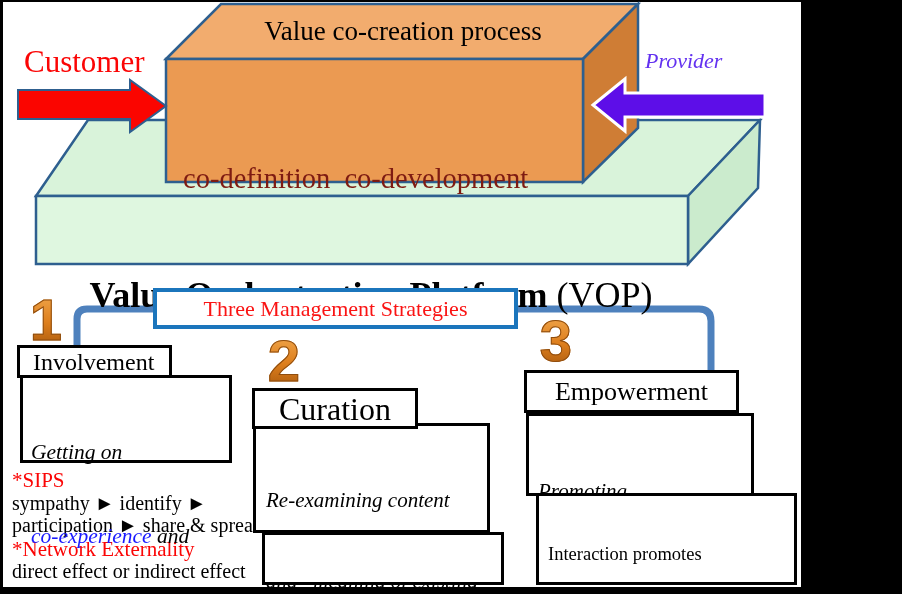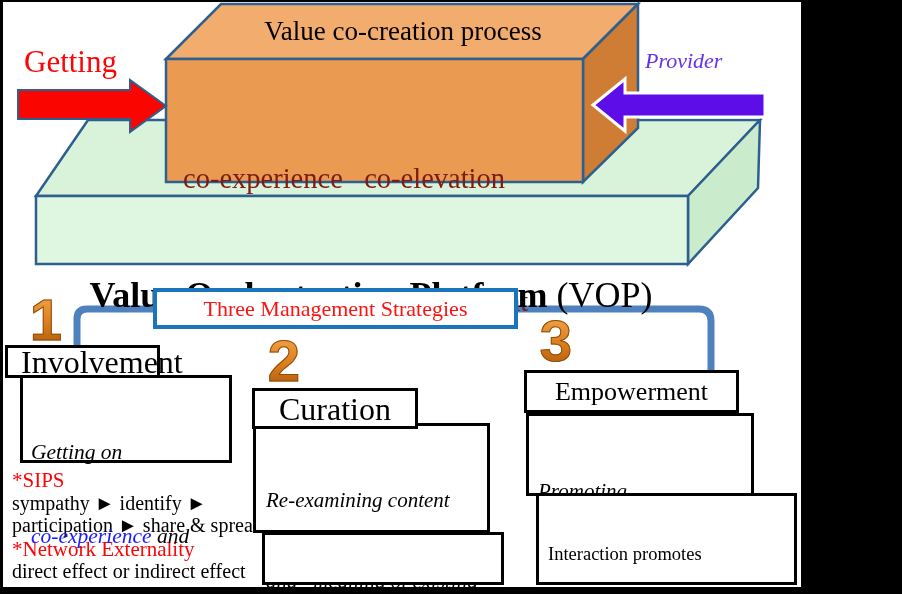--- a/index.html
+++ b/index.html
@@ -41,43 +41,42 @@
   <rect x="166" y="59" width="417" height="123" fill="#EB9A52" stroke="#2E5F8F" stroke-width="2.5"></rect>
 
   <polygon points="18,90 130,90 130,80 166,106 130,132 130,119 18,119" fill="#FB0500" stroke="#2E5F8F" stroke-width="2"></polygon>
 
   <polygon points="593,105 625,79 625,93 765,93 765,117 625,117 625,131" fill="#5D0EE8" stroke="#FFFFFF" stroke-width="3"></polygon>
 
   <path d="M77,345 L77,319 Q77,309 87,309 L153,309" fill="none" stroke="#4E81BD" stroke-width="7"></path>
   <path d="M517,309 L699,309 Q711,309 711,321 L711,371" fill="none" stroke="#4E81BD" stroke-width="7"></path>
 </svg>
 
-<div class="txt red" style="left:24px;top:44px;font-size:31px;">Getting</div>
+<div class="txt red" style="left:24px;top:44px;font-size:31px;">Customer</div>
 <div class="txt" style="left:645px;top:48px;font-size:22px;color:#6331F0;font-style:italic;">Provider</div>
 <div class="txt" style="left:203px;top:16px;width:400px;text-align:center;font-size:27px;color:#000;">Value co-creation process</div>
 <div class="txt darkred" style="left:166px;top:59px;width:417px;height:123px;padding:17px 0 0 17px;font-size:28.5px;line-height:41px;box-sizing:border-box;">
-  <div>co-experience   co-elevation</div>
   <div>co-definition  co-development</div>
 </div>
 <div class="txt" style="left:36px;top:196px;width:652px;height:68px;text-align:center;line-height:66px;font-size:36px;color:#000;">
   <span style="font-weight:bold;">Value Orchestration Platform</span><span> (VOP)</span>
 </div>
 
 <div class="strategies-box">Three Management Strategies</div>
 
 <div class="num" style="left:26px;top:291px;width:40px;">1</div>
 <div class="num" style="left:264px;top:332px;width:40px;">2</div>
 <div class="num" style="left:536px;top:312px;width:40px;">3</div>
 
 <div class="wbox z3" style="left:20px;top:375px;width:212px;height:88px;padding:4px 0 0 8px;font-size:21.5px;line-height:28px;">
   <div>Getting on</div>
   <div><span class="blue-word">co-experience</span><span> and</span></div>
   
 </div>
-<div class="wbox z4" style="left:5px;top:345px;width:155px;height:33px;padding-left:13px;font-size:32px;line-height:29px;">Involvement</div>
+<div class="wbox z4" style="left:17px;top:345px;width:155px;height:33px;padding-left:13px;font-size:24px;line-height:29px;">Involvement</div>
 
 <div class="txt red" style="left:12px;top:468px;font-size:21px;">*SIPS</div>
 <div class="txt" style="left:12px;top:492px;font-size:20px;color:#000;">sympathy ► identify ►</div>
 <div class="txt" style="left:12px;top:514px;font-size:20px;color:#000;">participation ► share &amp; spread</div>
 <div class="txt red" style="left:12px;top:537px;font-size:21px;">*Network Externality</div>
 <div class="txt" style="left:12px;top:560px;font-size:20px;color:#000;">direct effect or indirect effect</div>
 
 <div class="wbox z3" style="left:253px;top:423px;width:237px;height:110px;padding:7px 0 0 10px;font-size:21px;line-height:27px;">
   <div>Re-examining content</div>
   <div>and   meaning of existing</div>

